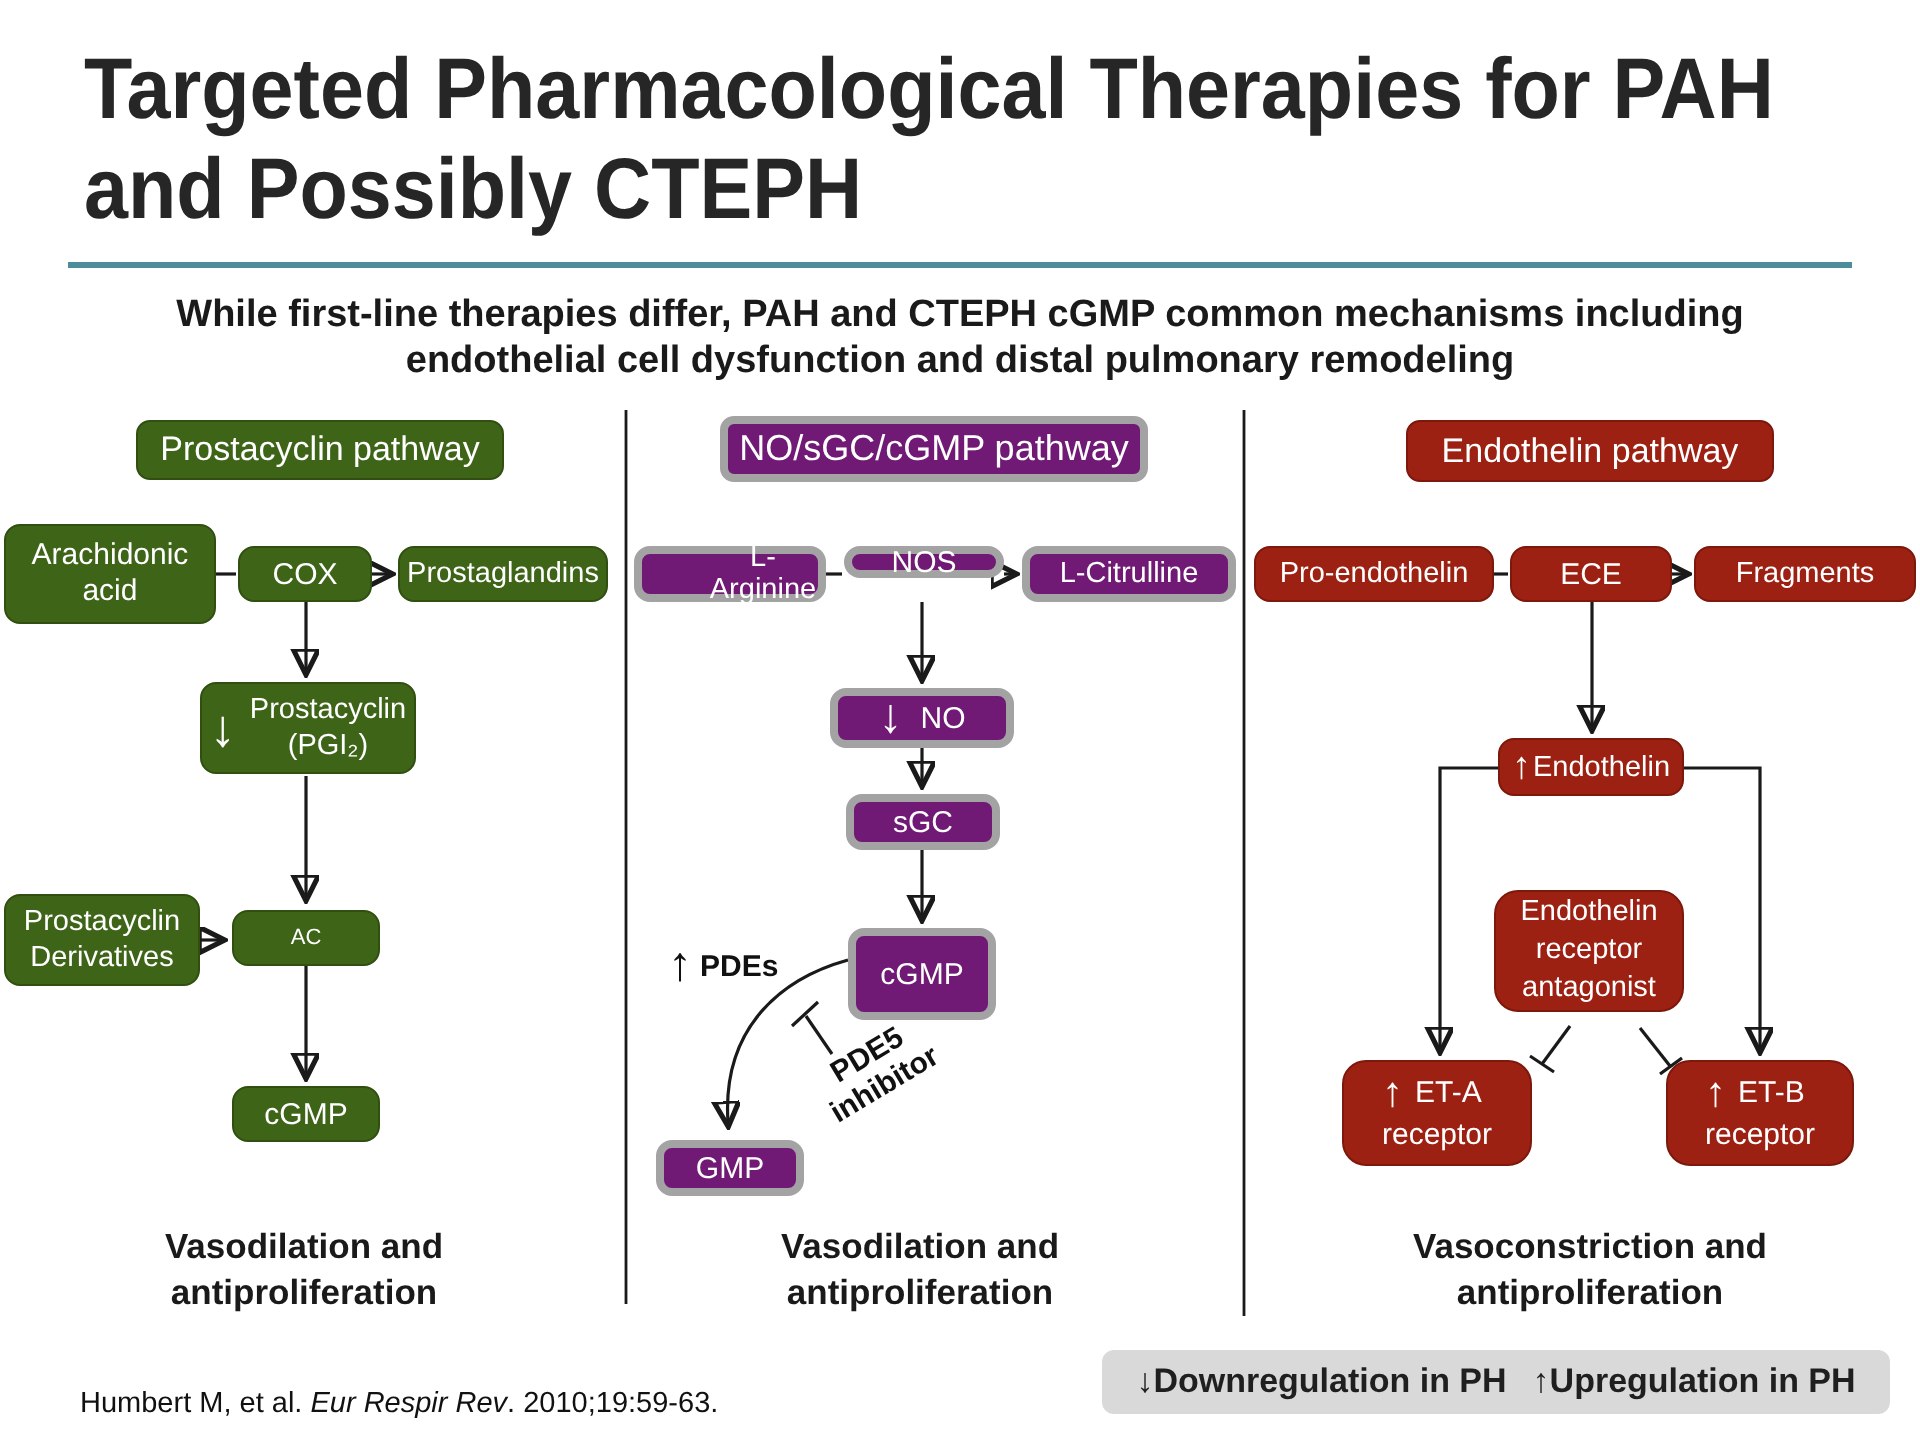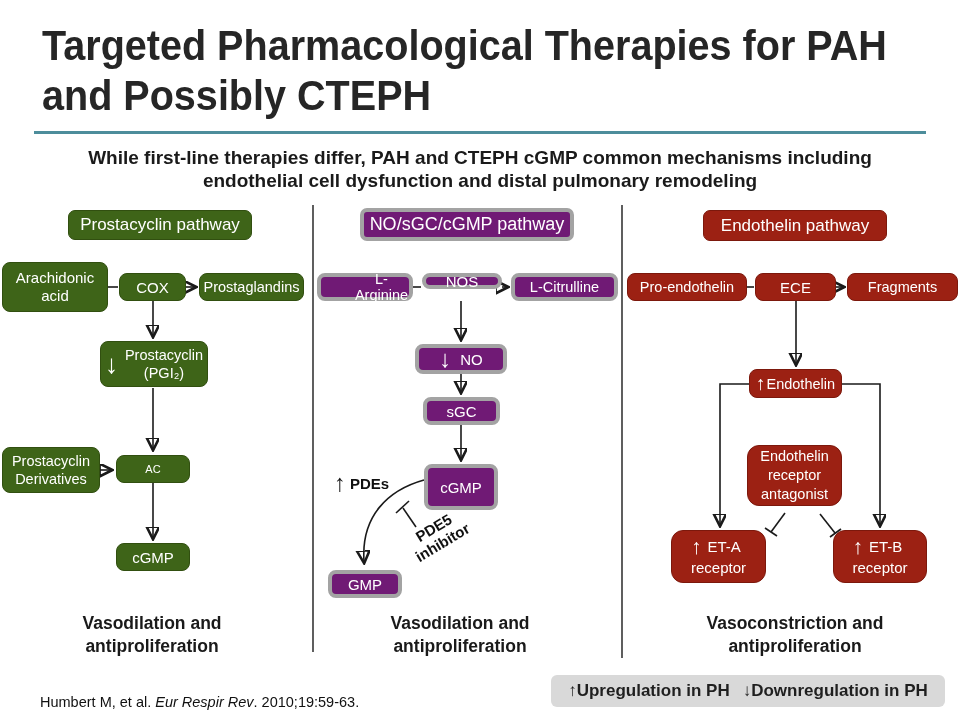--- a/index.html
+++ b/index.html
@@ -207,20 +207,20 @@
         </span>
       <span>receptor</span>
     </span>
   </div>
   <div class="abs outcome" style="left:680px;top:612px;width:230px;">
     <div>Vasoconstriction and</div>
     <div>antiproliferation</div>
   </div>
 
   <div class="abs legend">
+    <span>↓Downregulation in PH</span>
     <span>↑Upregulation in PH</span>
-    <span>↓Downregulation in PH</span>
   </div>
   <div class="abs citation">
     <span>Humbert M, et al. </span><span class="it">Eur Respir Rev</span><span>. 2010;19:59-63.</span>
   </div>
 
 </div>
 
 </body></html>

